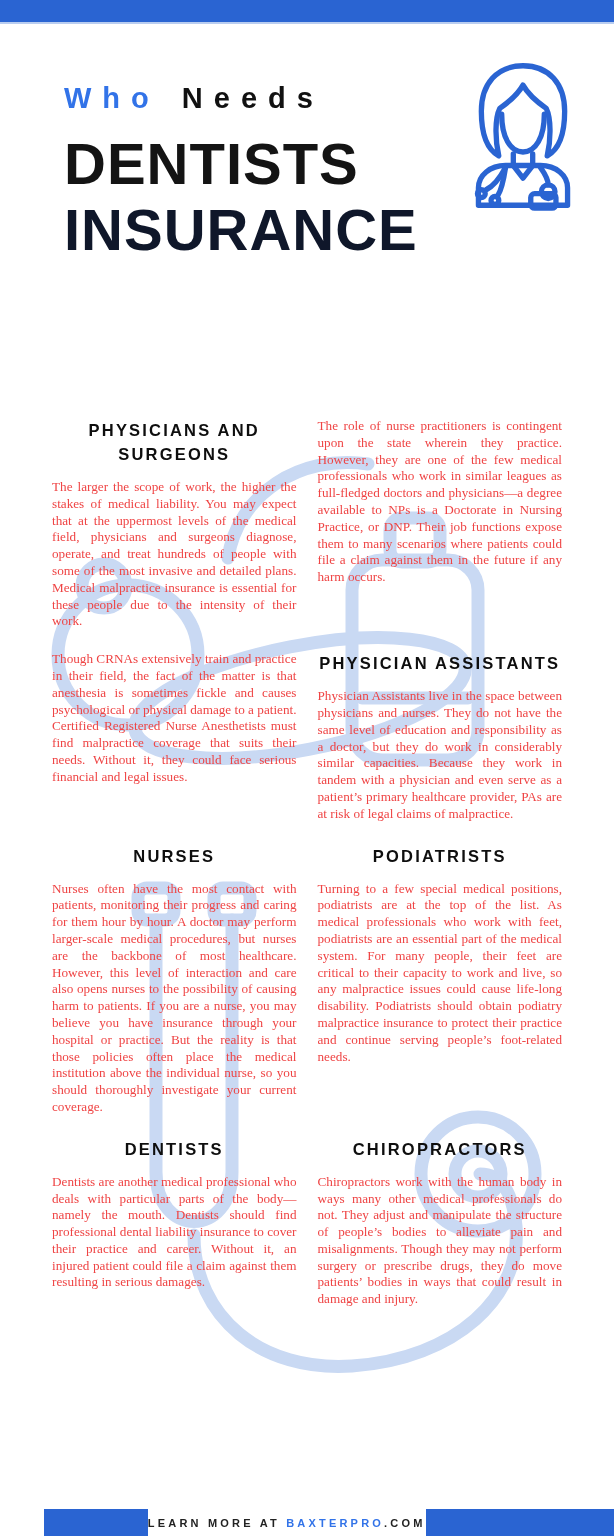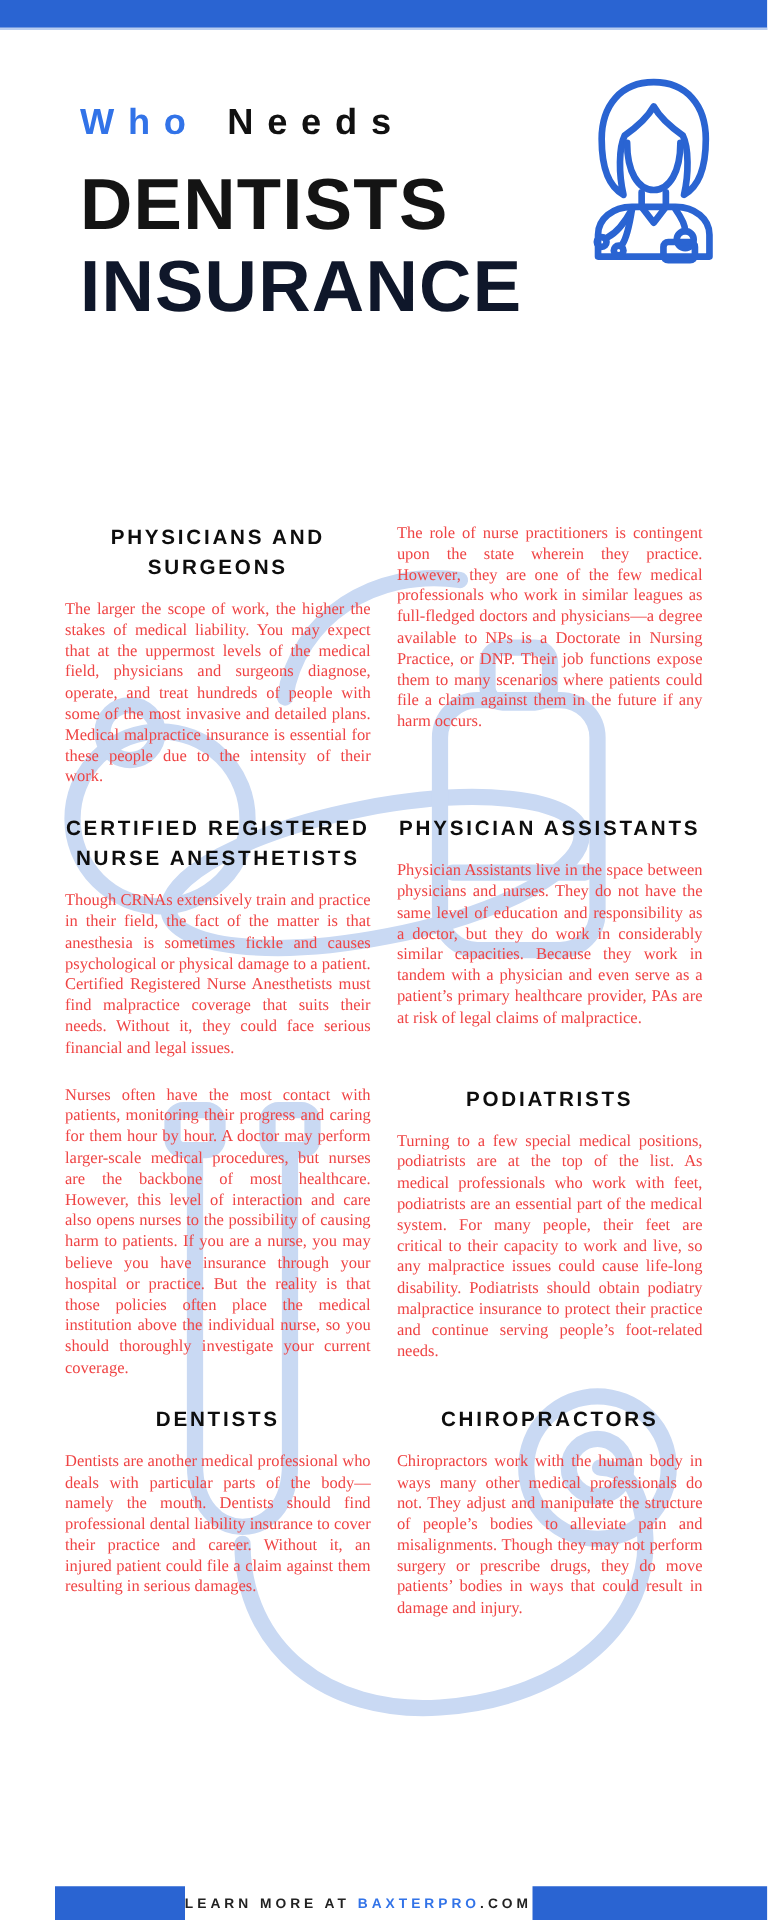--- a/index.html
+++ b/index.html
@@ -184,30 +184,30 @@
     <div class="section">
       <div class="section-heading">PHYSICIANS AND SURGEONS</div>
       <div class="section-body">The larger the scope of work, the higher the stakes of medical liability. You may expect that at the uppermost levels of the medical field, physicians and surgeons diagnose, operate, and treat hundreds of people with some of the most invasive and detailed plans. Medical malpractice insurance is essential for these people due to the intensity of their work.</div>
     </div>
 
     <div class="section">
       <div class="section-body">The role of nurse practitioners is contingent upon the state wherein they practice. However, they are one of the few medical professionals who work in similar leagues as full-fledged doctors and physicians—a degree available to NPs is a Doctorate in Nursing Practice, or DNP. Their job functions expose them to many scenarios where patients could file a claim against them in the future if any harm occurs.</div>
     </div>
 
     <div class="section">
-      <div class="section-heading">CERTIFIED REGISTERED NURSE ANESTHETISTS</div>
       <div class="section-body">Though CRNAs extensively train and practice in their field, the fact of the matter is that anesthesia is sometimes fickle and causes psychological or physical damage to a patient. Certified Registered Nurse Anesthetists must find malpractice coverage that suits their needs. Without it, they could face serious financial and legal issues.</div>
     </div>
 
     <div class="section">
       <div class="section-heading">PHYSICIAN ASSISTANTS</div>
       <div class="section-body">Physician Assistants live in the space between physicians and nurses. They do not have the same level of education and responsibility as a doctor, but they do work in considerably similar capacities. Because they work in tandem with a physician and even serve as a patient’s primary healthcare provider, PAs are at risk of legal claims of malpractice.</div>
     </div>
 
     <div class="section">
+      <div class="section-heading">NURSES</div>
       <div class="section-body">Nurses often have the most contact with patients, monitoring their progress and caring for them hour by hour. A doctor may perform larger-scale medical procedures, but nurses are the backbone of most healthcare. However, this level of interaction and care also opens nurses to the possibility of causing harm to patients. If you are a nurse, you may believe you have insurance through your hospital or practice. But the reality is that those policies often place the medical institution above the individual nurse, so you should thoroughly investigate your current coverage.</div>
     </div>
 
     <div class="section">
       <div class="section-heading">PODIATRISTS</div>
       <div class="section-body">Turning to a few special medical positions, podiatrists are at the top of the list. As medical professionals who work with feet, podiatrists are an essential part of the medical system. For many people, their feet are critical to their capacity to work and live, so any malpractice issues could cause life-long disability. Podiatrists should obtain podiatry malpractice insurance to protect their practice and continue serving people’s foot-related needs.</div>
     </div>
 
     <div class="section">
       <div class="section-heading">DENTISTS</div>

